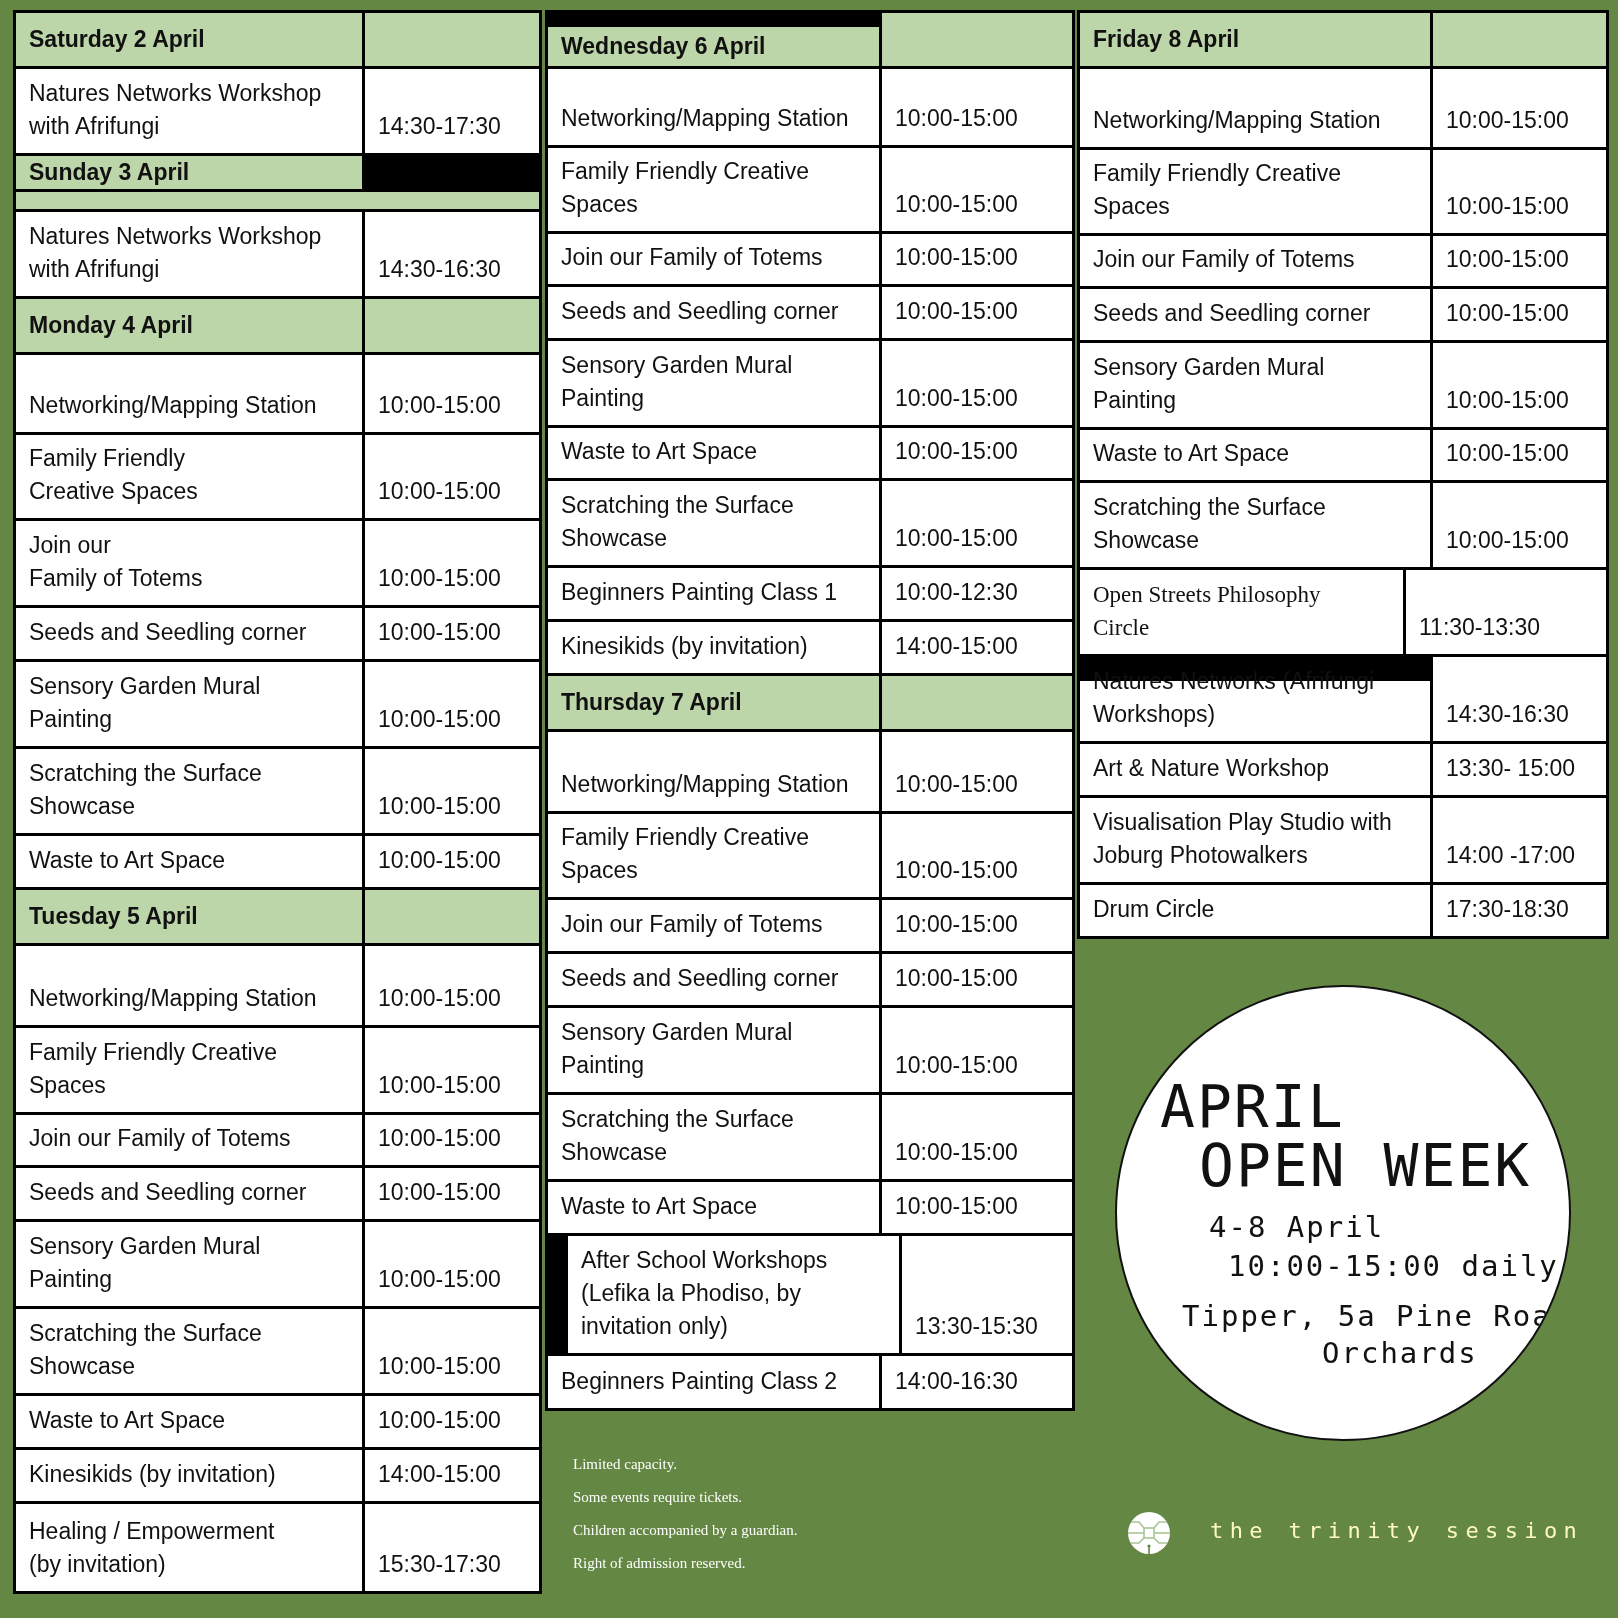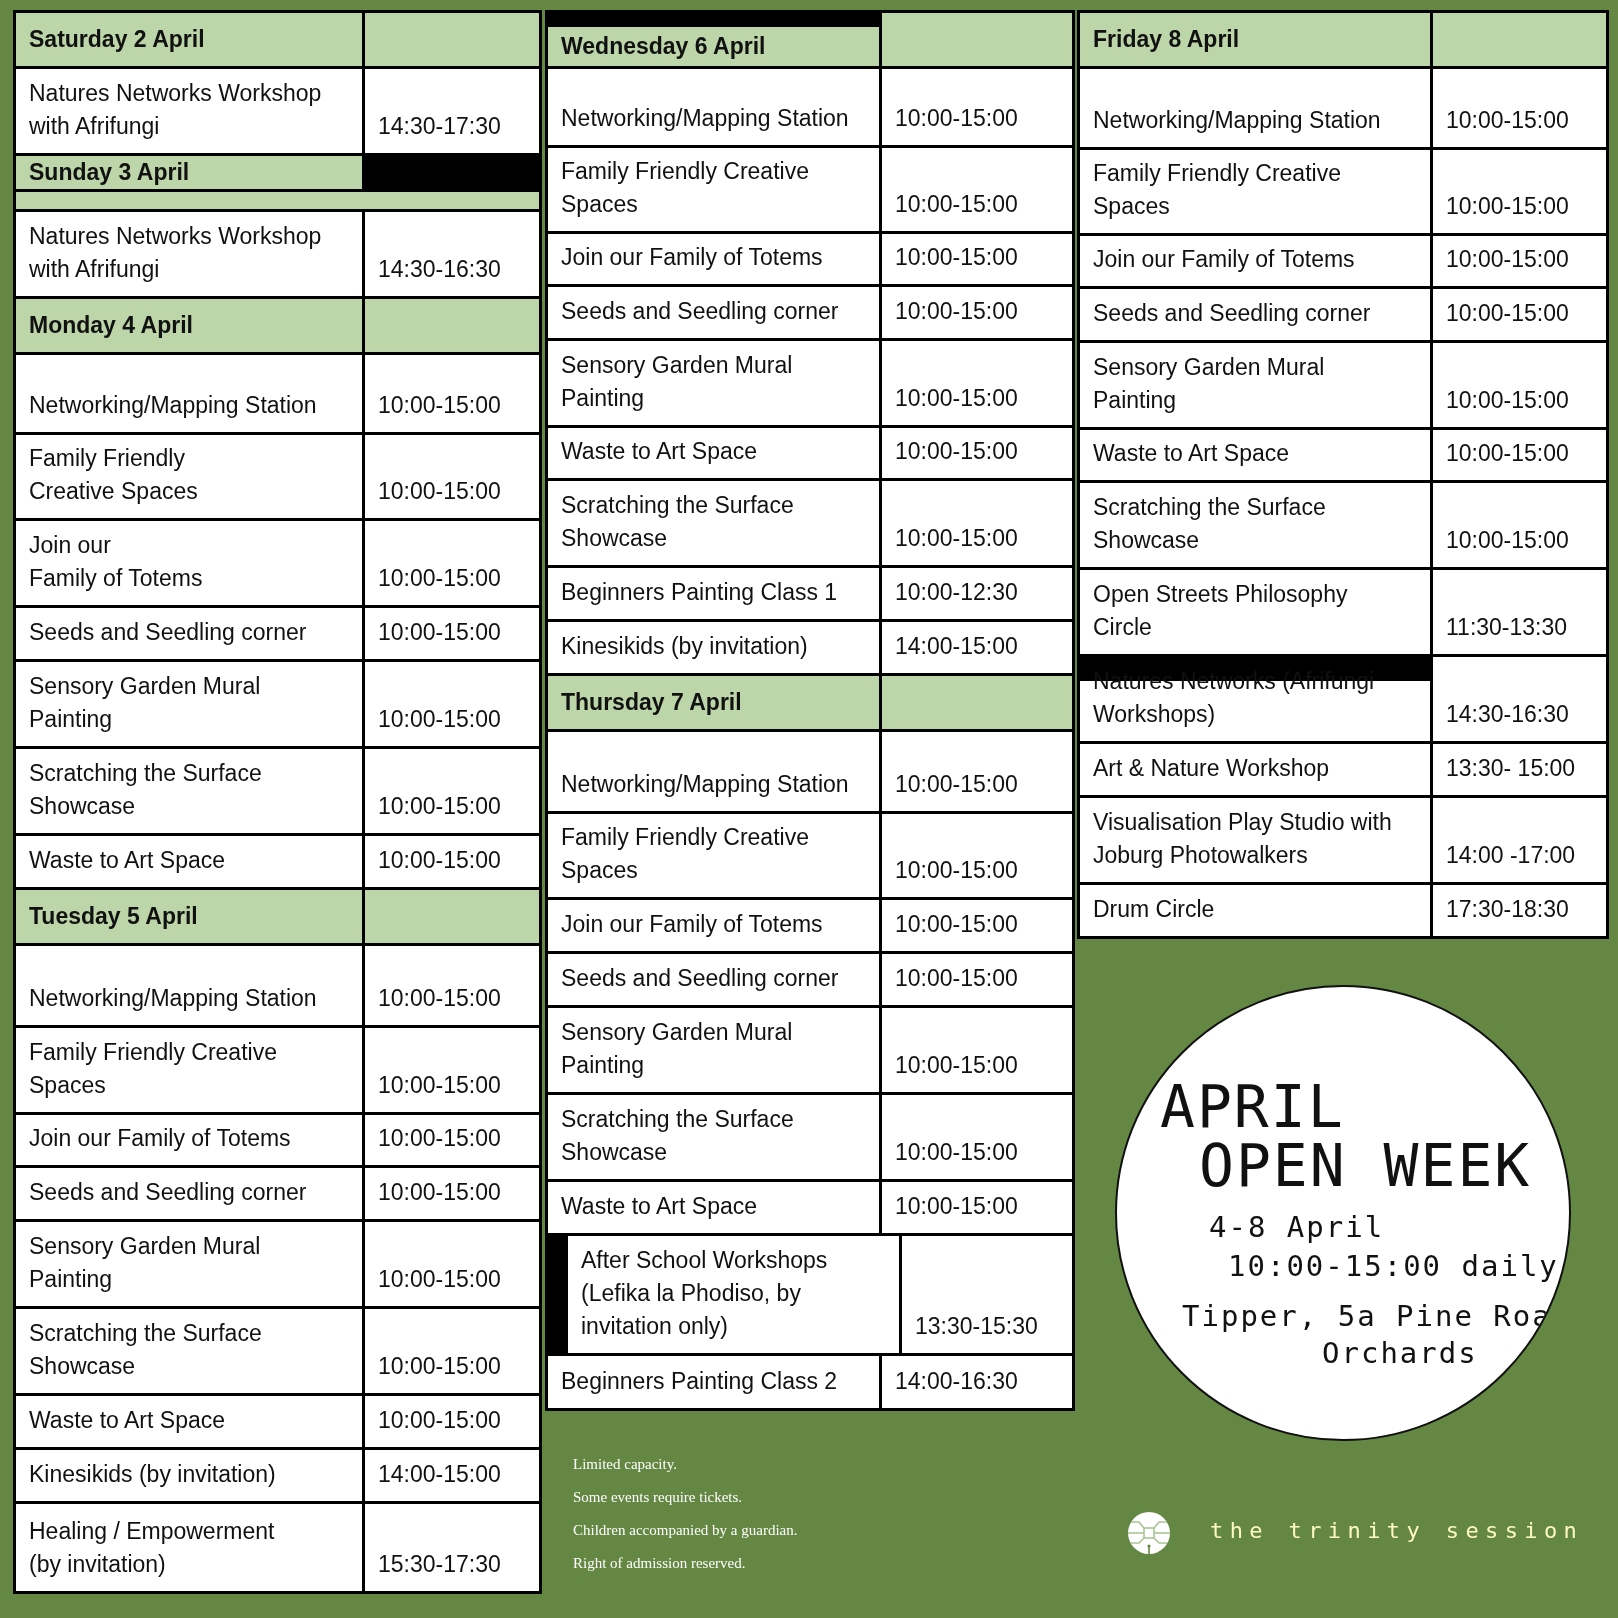--- a/index.html
+++ b/index.html
@@ -302,21 +302,21 @@
     <div class="row" style="height: 50px;">
       <div class="cell-name" style="width: 350px;">Waste to Art Space</div>
       <div class="cell-time" style="flex: 1 1 0%;">10:00-15:00</div>
     </div>
     <div class="row" style="height: 84px;">
       <div class="cell-name" style="width: 350px;">Scratching the Surface
 Showcase</div>
       <div class="cell-time" style="flex: 1 1 0%;">10:00-15:00</div>
     </div>
     <div class="row" style="height: 84px;">
-      <div class="cell-name" style="width: 350px;">Open Streets Philosophy
+      <div class="cell-name" style="width: 323px; font-family: Liberation Serif, serif;">Open Streets Philosophy
 Circle</div>
       <div class="cell-time" style="flex: 1 1 0%;">11:30-13:30</div>
     </div>
     <div class="row" style="height: 84px;">
       <div class="cell-name" style="width: 350px; margin-top: 24px;">Natures Networks (Afrifungi
 Workshops)</div>
       <div class="cell-time" style="flex: 1 1 0%;">14:30-16:30</div>
     </div>
     <div class="row" style="height: 51px;">
       <div class="cell-name" style="width: 350px;">Art &amp; Nature Workshop</div>

